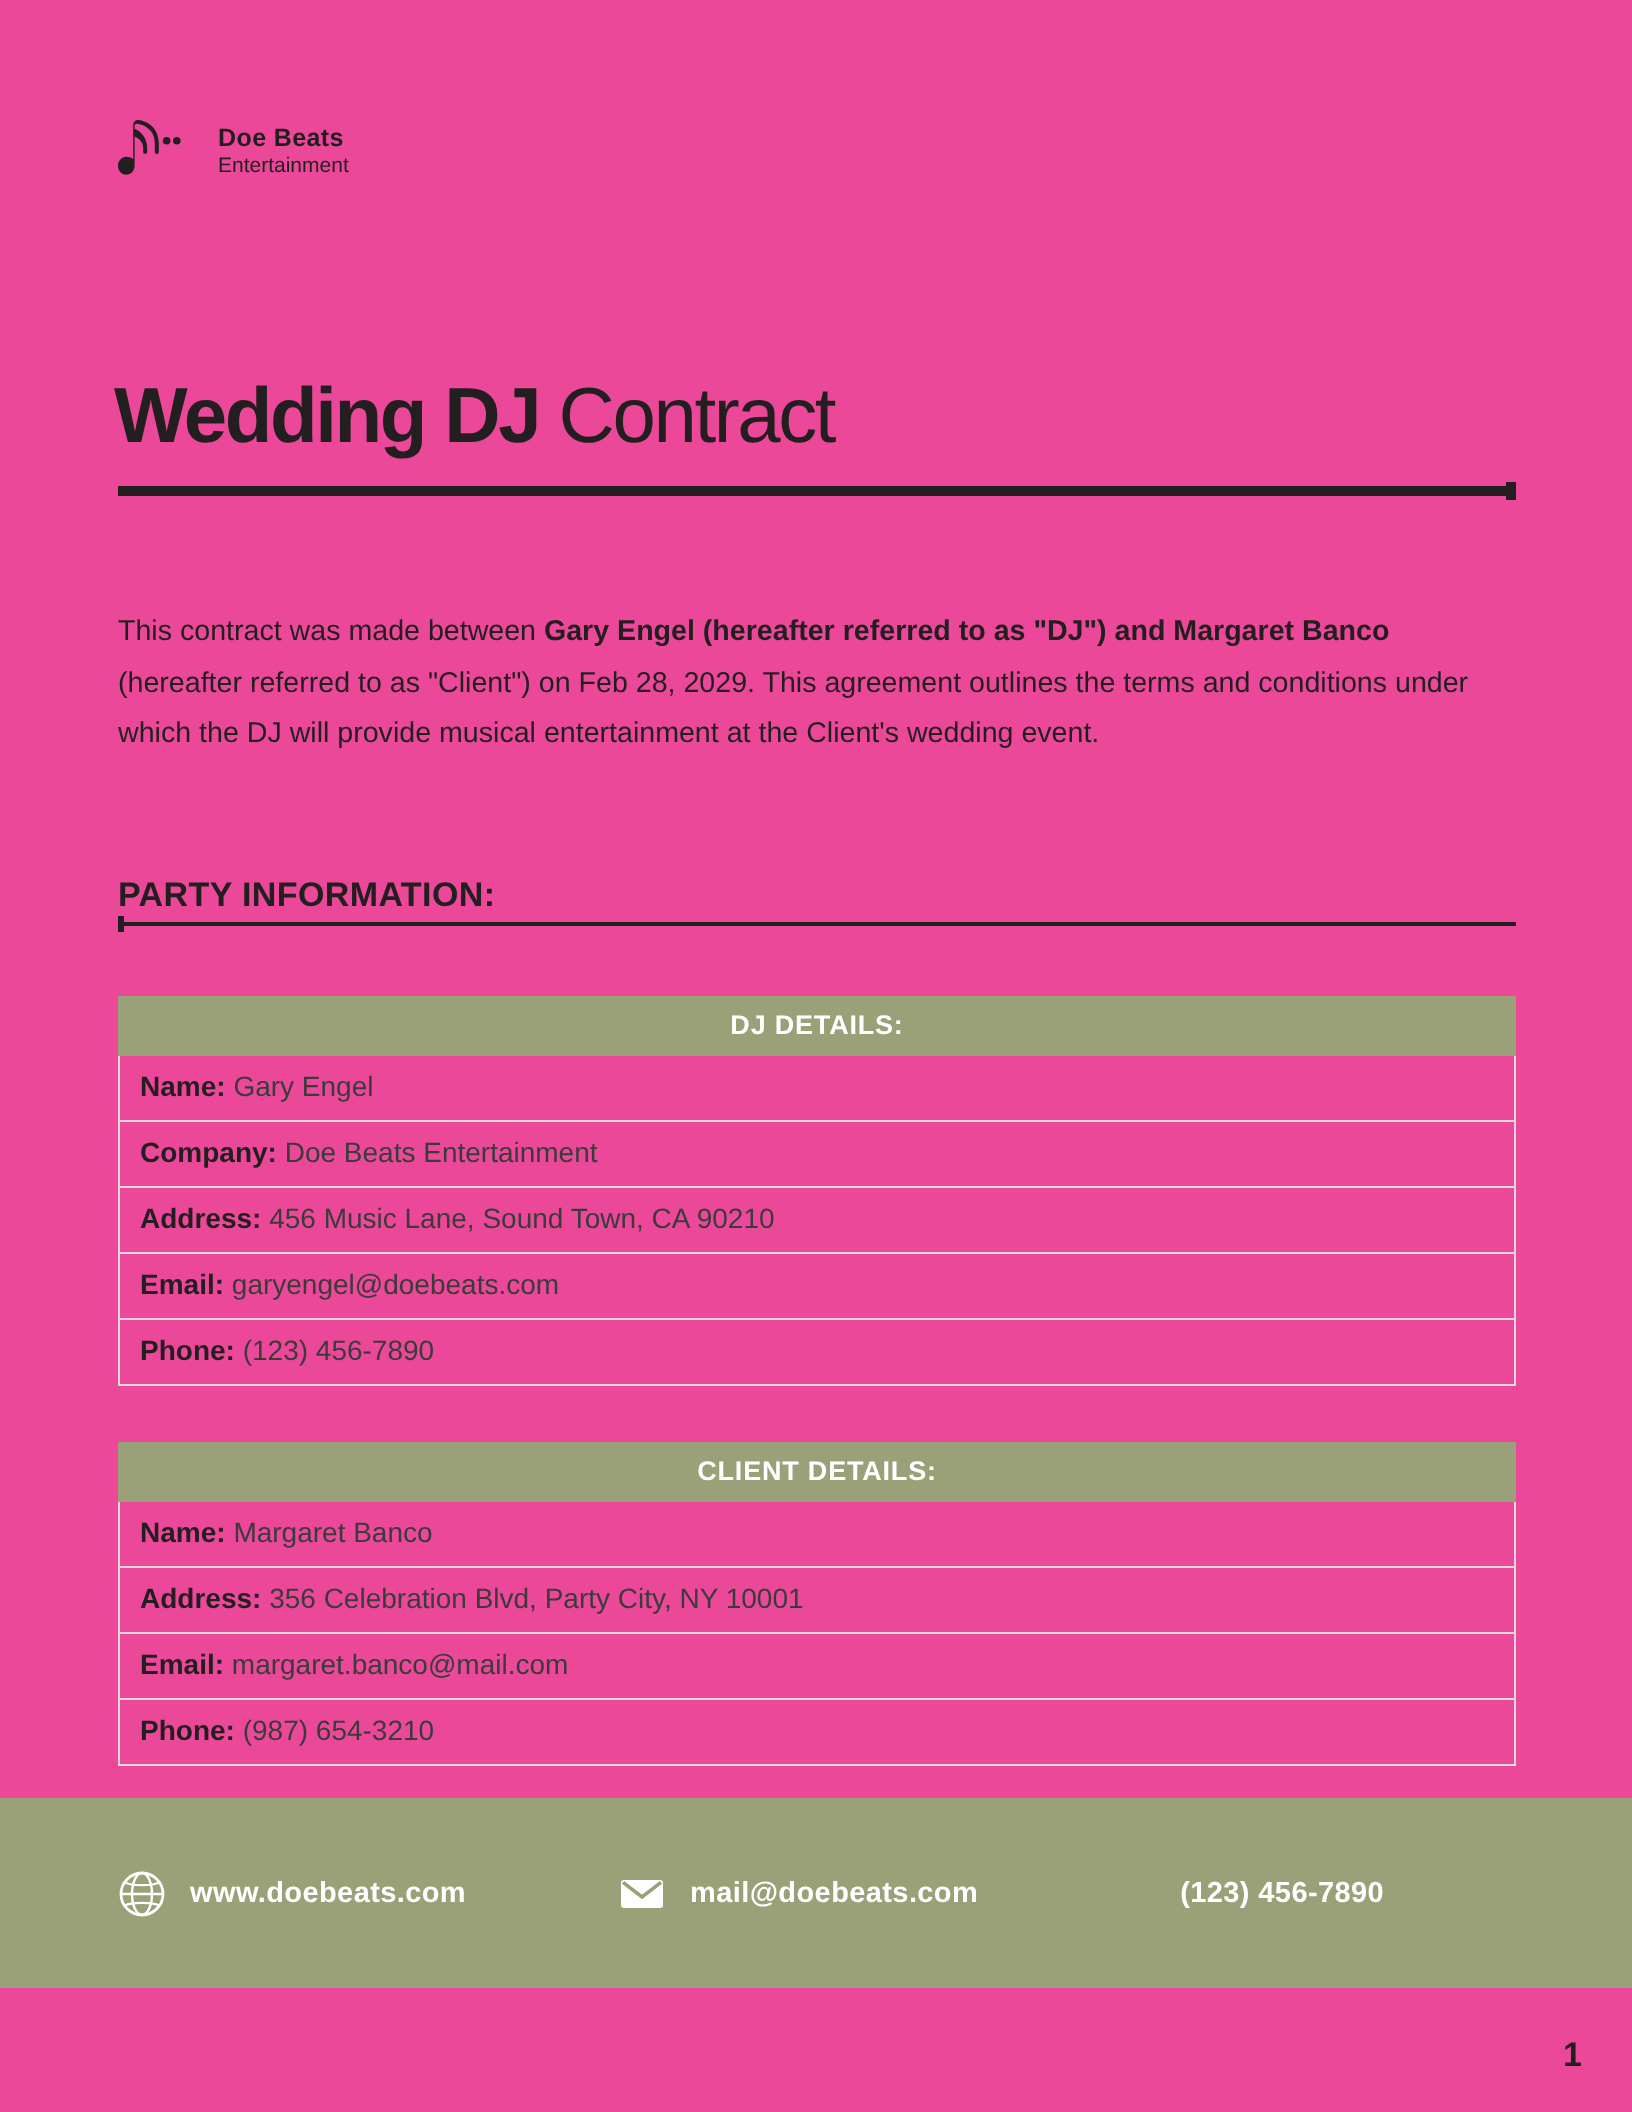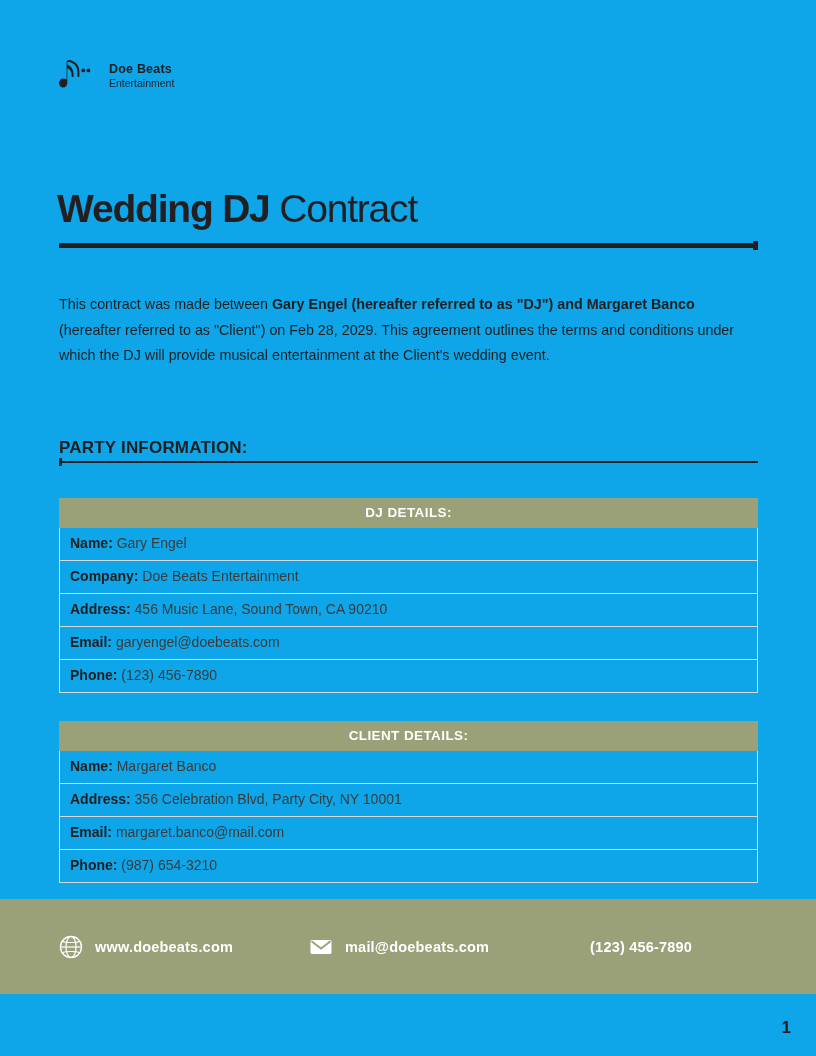--- a/index.html
+++ b/index.html
@@ -11,21 +11,21 @@
     font-family: "Liberation Sans", sans-serif;
     color: #231f20;
     position: relative;
     overflow: hidden;
   }
 
   .page {
     position: relative;
     width: 816px;
     height: 1056px;
-    background: #0ea5e9;
+    background: #ec4899;
   }
 
   
   .logo-block {
     position: absolute;
     top: 56px;
     left: 59px;
     display: flex;
     align-items: center;
     gap: 10px;
@@ -80,21 +80,21 @@
     top: -2px;
     width: 5px;
     height: 9px;
     background: #231f20;
   }
 
   
   .intro {
     position: absolute;
     left: 59px;
-    top: 278px;
+    top: 290px;
     width: 692px;
     font-size: 14.3px;
     line-height: 25.5px;
     color: #231f20;
   }
   .intro b { font-weight: bold; }
 
   
   .section-heading {
     position: absolute;

